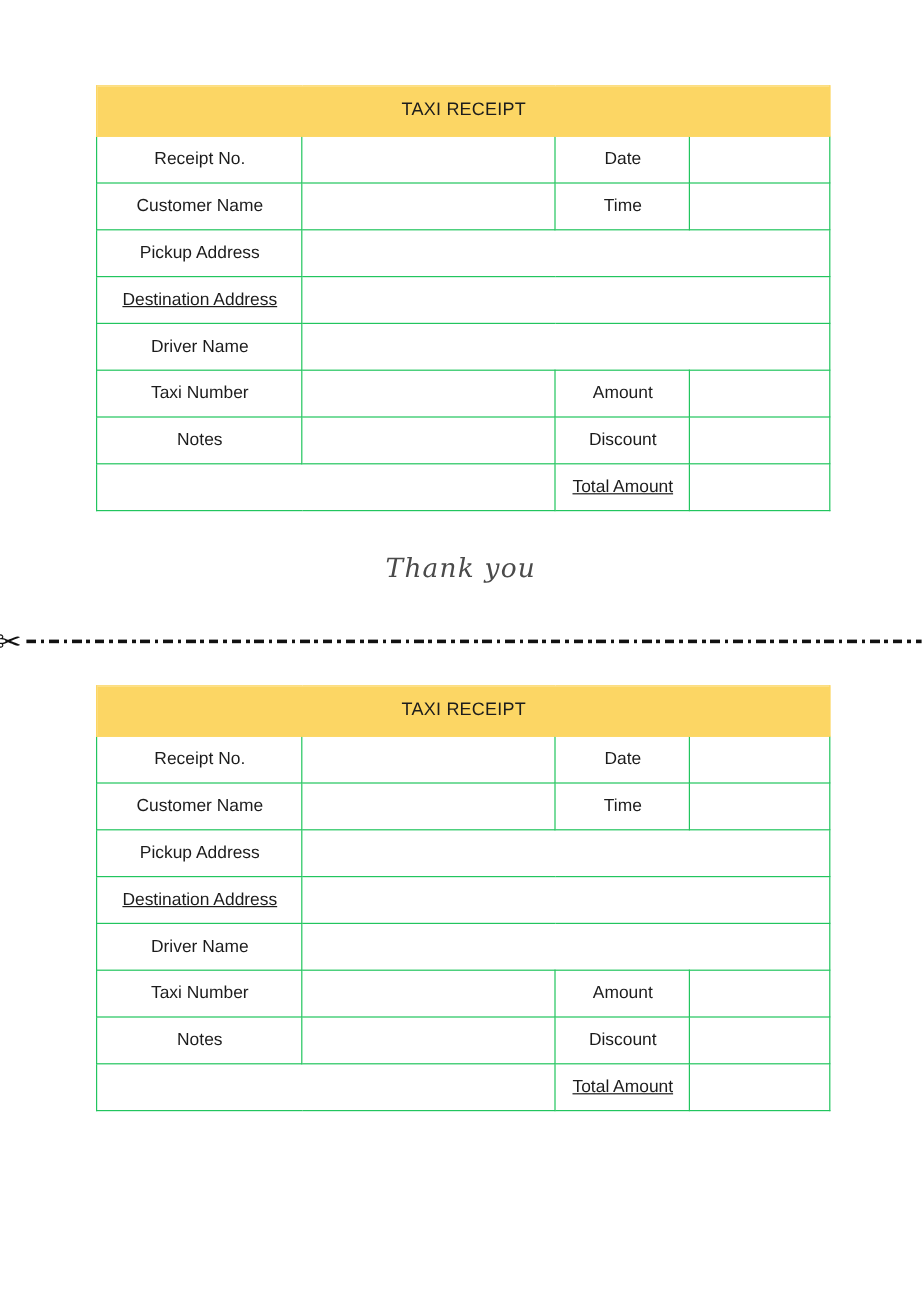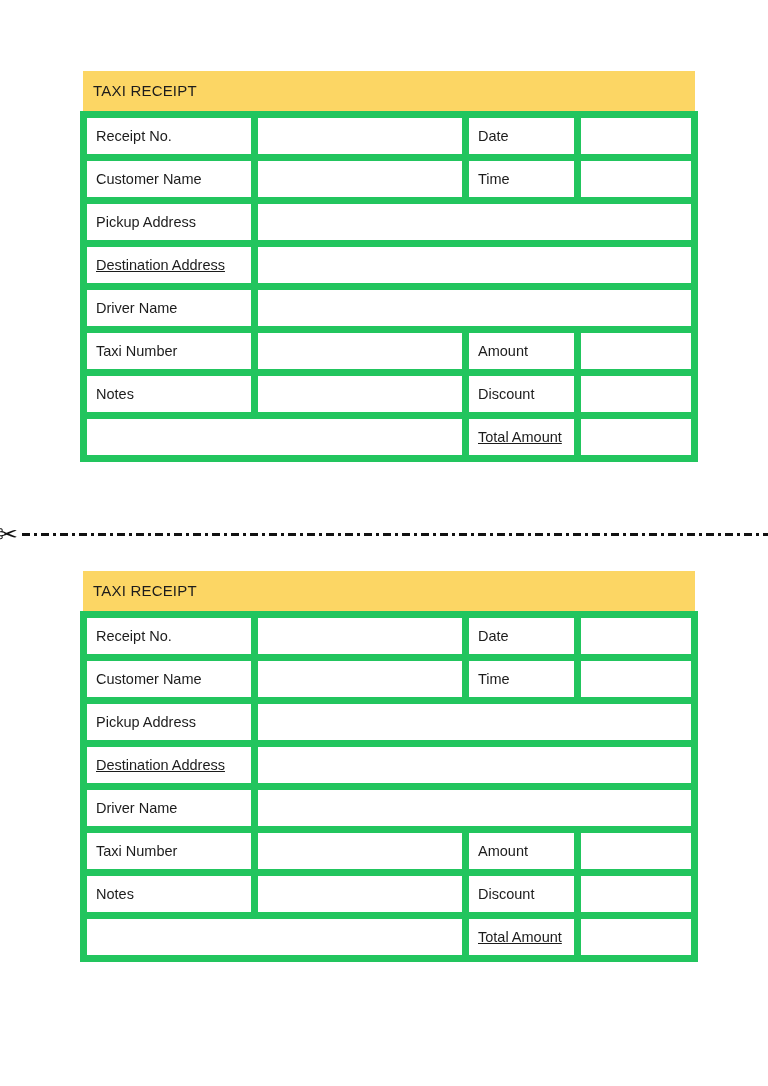--- a/index.html
+++ b/index.html
@@ -21,32 +21,33 @@
     position: relative;
     width: 768px;
     height: 1086px;
   }
 
   
   .receipt {
     position: absolute;
     left: 80px;
     width: 611px;
+    text-align: center;
   }
   .receipt-1 { top: 71px; }
   .receipt-2 { top: 571px; }
 
   table.receipt-table {
     width: 611px;
     border-collapse: collapse;
     table-layout: fixed;
     background: #ffffff;
   }
   table.receipt-table td {
-    border: 7px solid #22c55e;
+    border: 1px solid #22c55e;
     padding: 8px 8px 8px 9px;
     font-size: 14.5px;
     line-height: 1.38;
     vertical-align: middle;
     color: #1c1c1c;
     height: 39px;
   }
 
   
   tr.header-row td {
@@ -180,20 +181,21 @@
 
         <tr>
           <td class="blank tall" colspan="2"></td>
           <td class="label tall">Total Amount</td>
           <td class="value tall"></td>
         </tr>
       </tbody>
     </table>
   </div>
 
+  <div class="thank-you">Thank you</div>
 
   <div class="cut-line-wrap">
     <span class="scissors">✂</span>
     <div class="cut-line"></div>
   </div>
 
   <div class="receipt receipt-2">
     <table class="receipt-table">
       <colgroup>
         <col class="c1">

